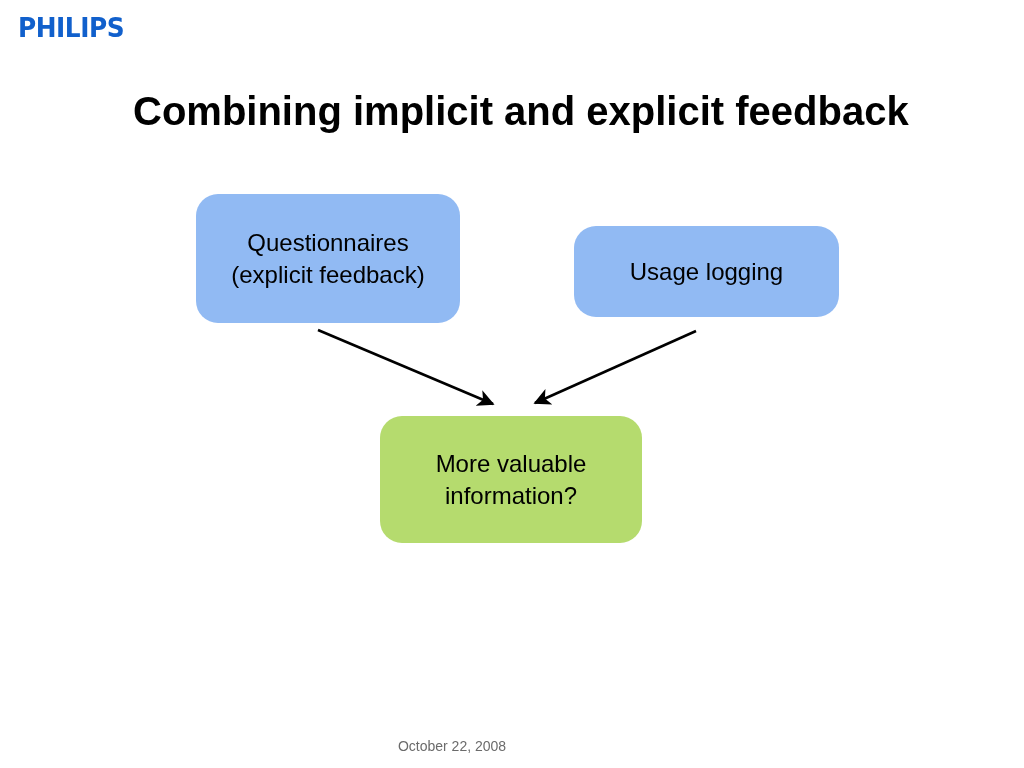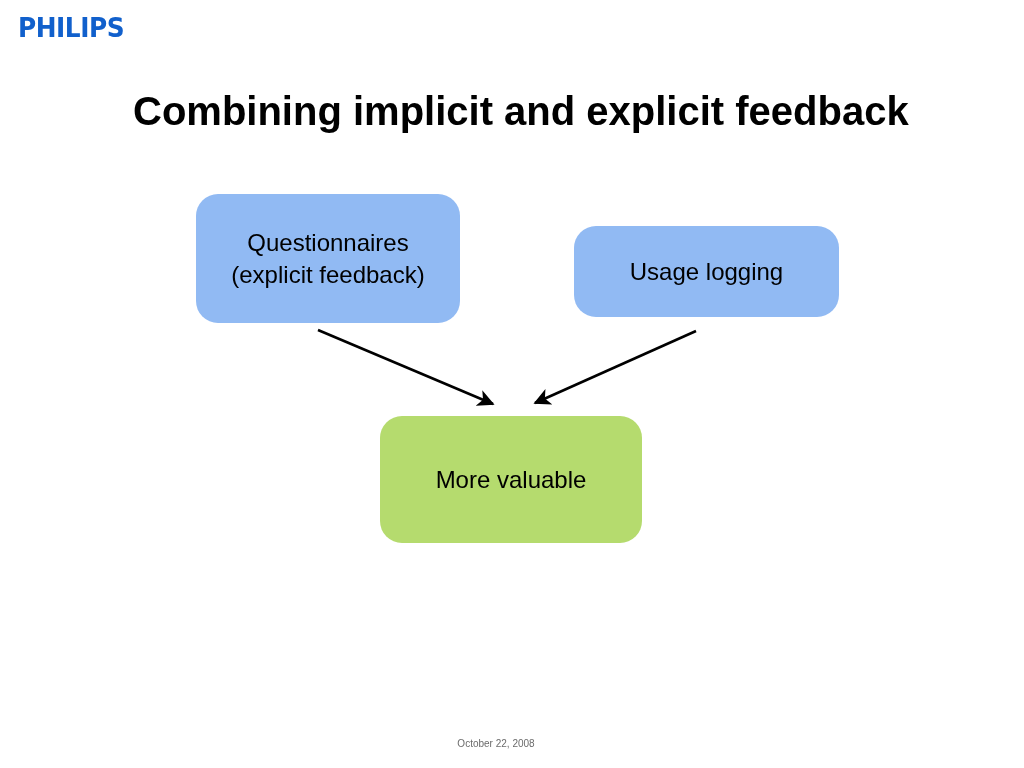--- a/index.html
+++ b/index.html
@@ -97,23 +97,22 @@
     pointer-events: none;
   }
 
   
   .footer-date {
     position: absolute;
     left: 0;
     top: 738px;
     width: 904px;
     text-align: center;
-    font-size: 10px;
+    font-size: 14px;
     color: #6b6b6b;
-    padding-left: 44px;
   }
   .page-number {
     position: absolute;
     right: 26px;
     top: 733px;
     font-size: 19px;
     color: #000000;
     margin-top: 36px;
   }
 </style>
@@ -145,20 +144,21 @@
 
   <div class="node node-blue" id="node-usage-logging">
     <div>
       <span class="line">Usage logging</span>
     </div>
   </div>
 
   <div class="node node-green" id="node-outcome">
     <div>
       <span class="line">More valuable</span>
+      <span class="line">information?</span>
     </div>
   </div>
 
   <div class="footer-date">October 22, 2008</div>
 
   <div class="page-number">10</div>
 
 </div>
 
 </body></html>

